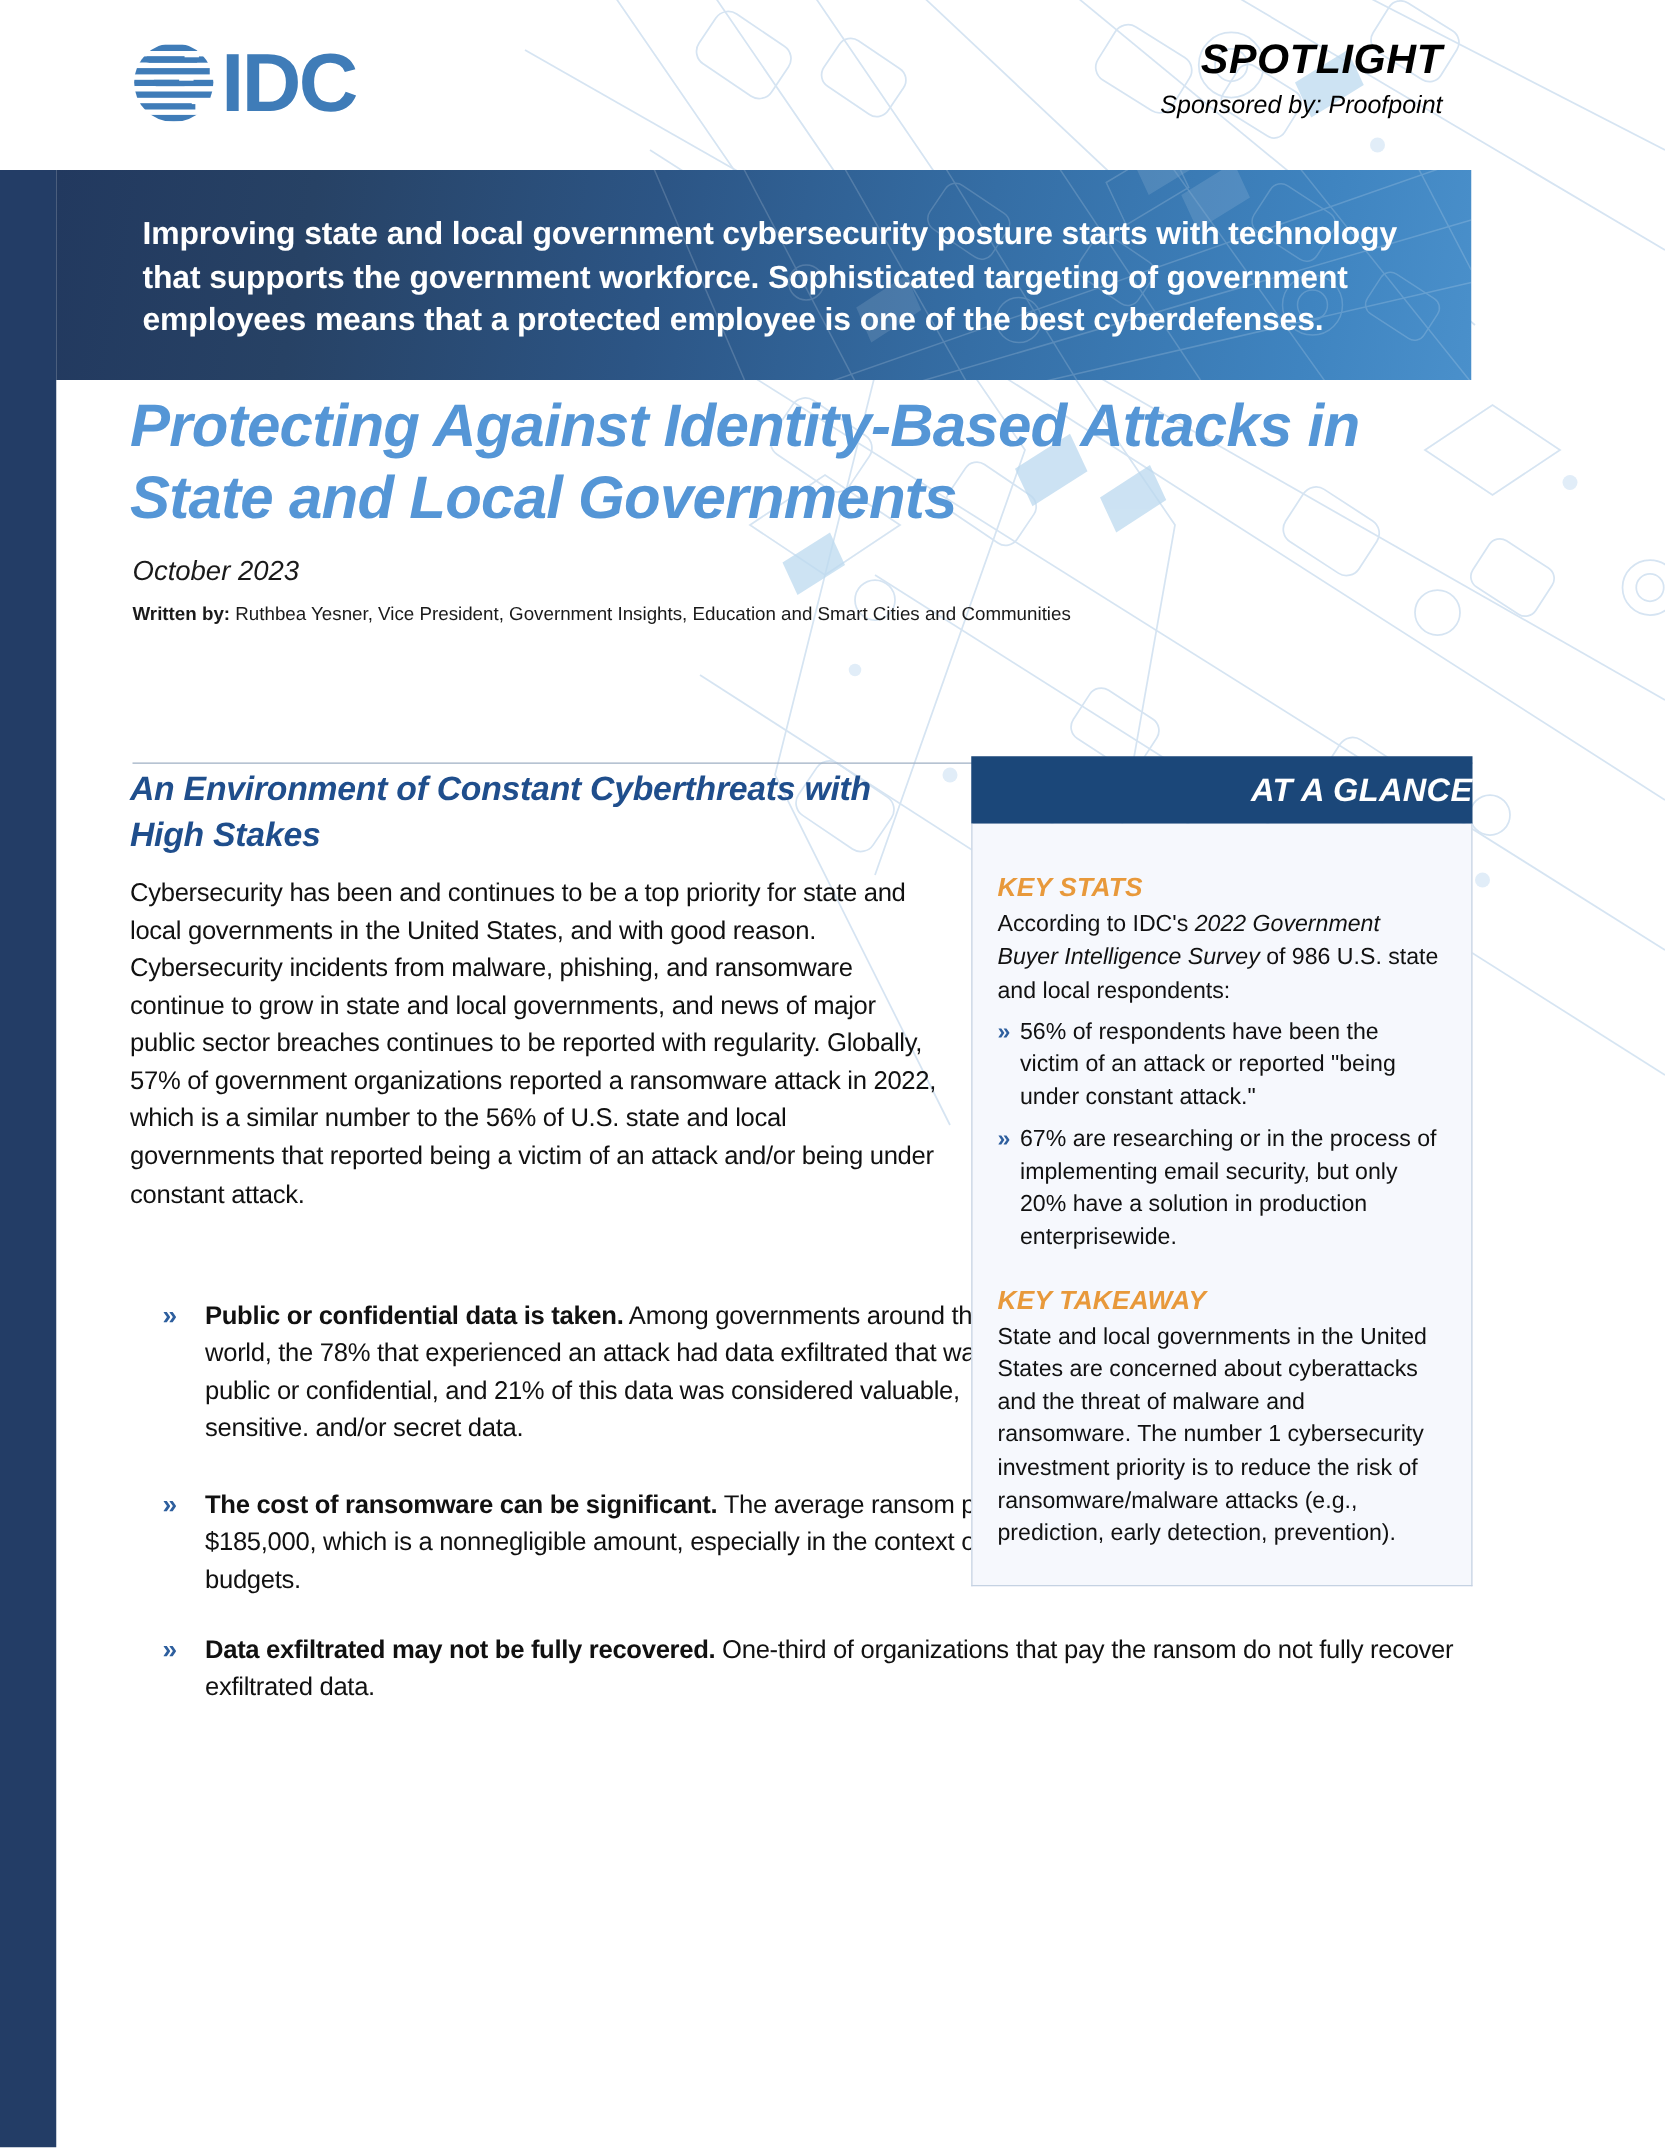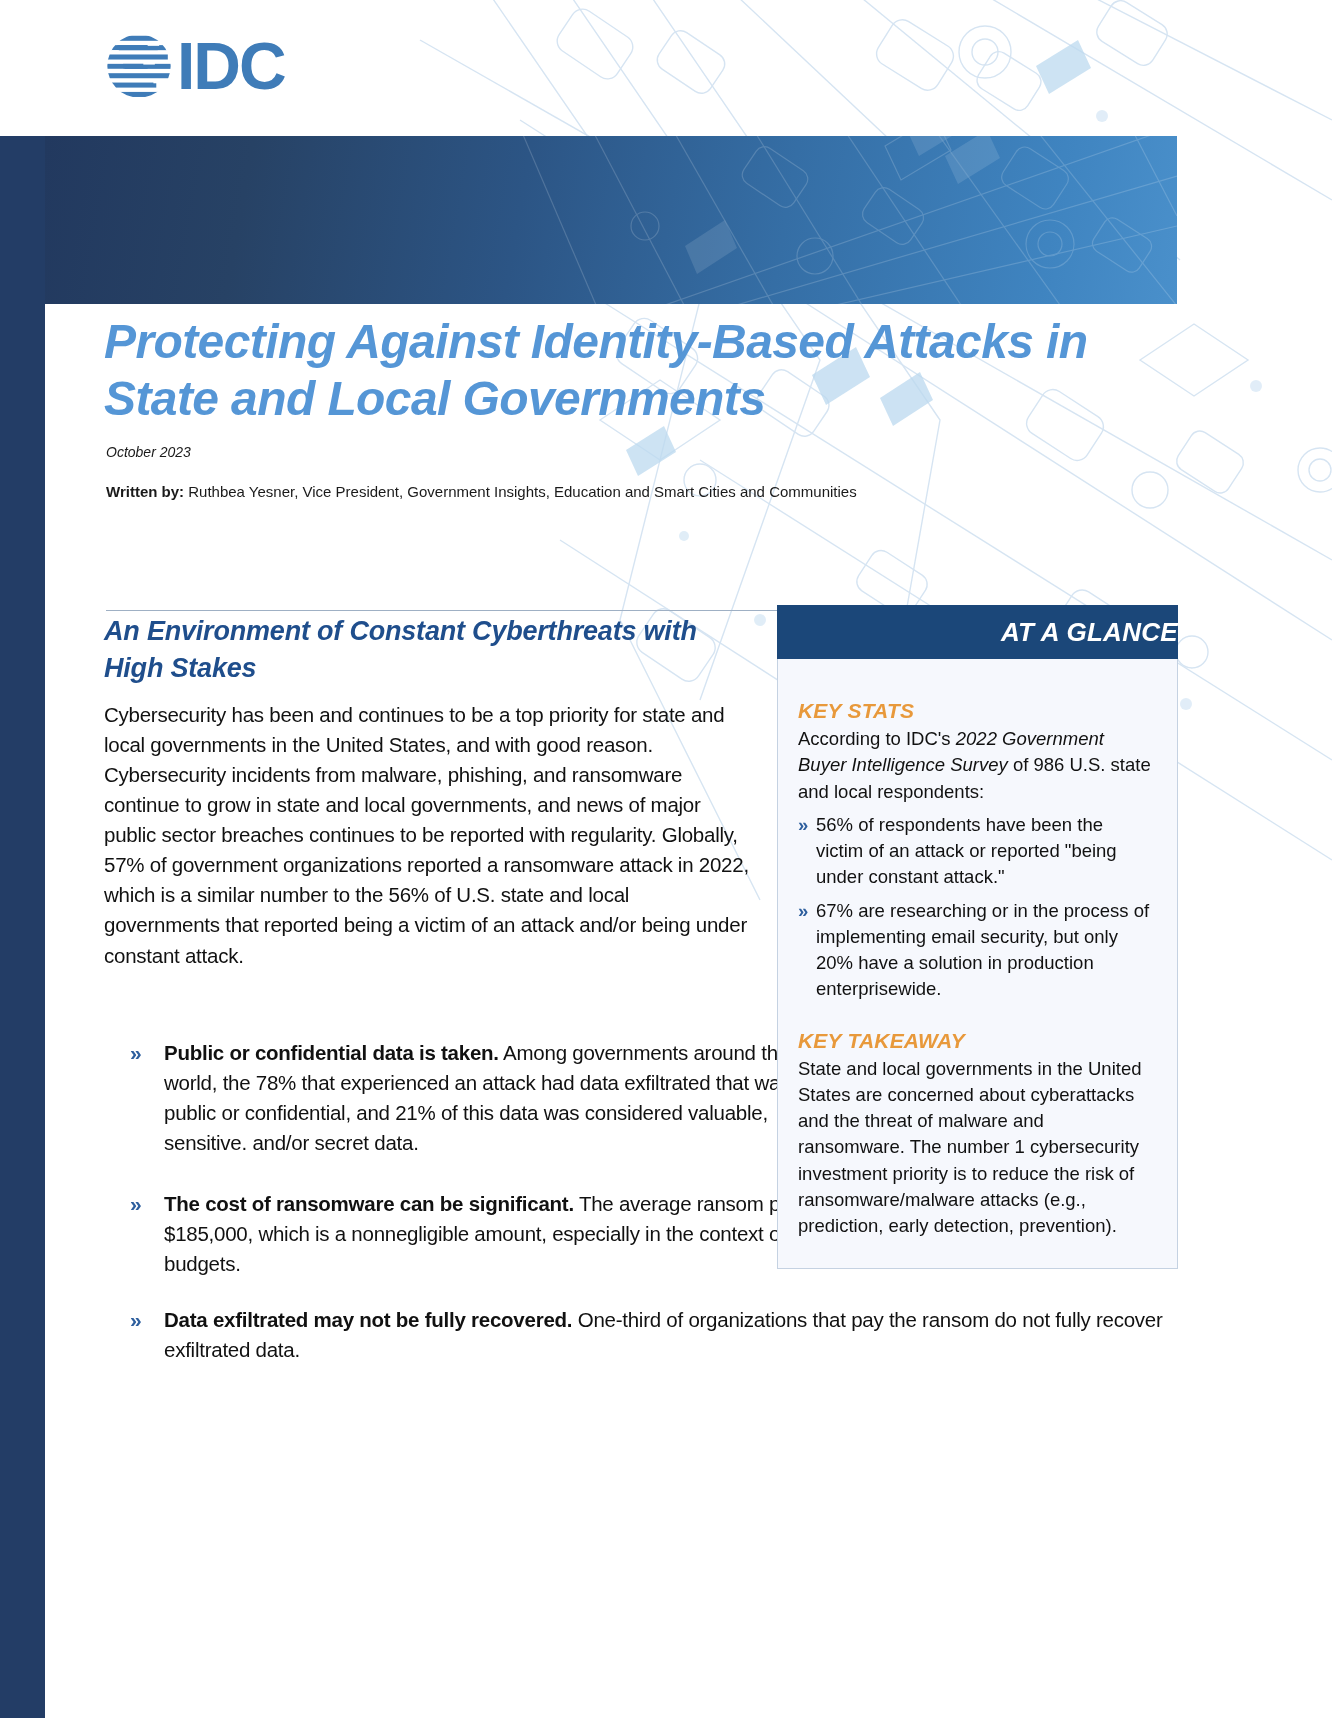--- a/index.html
+++ b/index.html
@@ -118,21 +118,21 @@
     font-size: 48px;
     font-weight: bold;
     font-style: italic;
     color: #5596d6;
     line-height: 1.18;
     letter-spacing: -0.6px;
   }
   .doc-date {
     position: absolute;
     left: 61px; top: 140px;
-    font-size: 14px;
+    font-size: 22px;
     font-style: italic;
     color: #1a1a1a;
   }
   .doc-author {
     position: absolute;
     left: 61px; top: 178px;
     width: 1060px;
     font-size: 15px;
     color: #1a1a1a;
     line-height: 1.35;
@@ -343,20 +343,24 @@
       <g clip-path="url(#globeclip)" fill="#ffffff">
         <rect x="62" y="19" width="16" height="3"></rect>
         <rect x="0" y="28" width="22" height="3.5"></rect>
         <rect x="56" y="45" width="16" height="3"></rect>
         <rect x="0" y="54" width="30" height="3.5"></rect>
         <rect x="70" y="71" width="20" height="3"></rect>
       </g>
     </svg>
     <span class="logo-word">IDC</span>
   </div>
+  <div class="header-right">
+    <div class="spotlight">SPOTLIGHT</div>
+    <div class="sponsored">Sponsored by: Proofpoint</div>
+  </div>
 </div>
 
 <div class="banner">
   <svg class="banner-net" viewBox="0 0 1132 168" preserveAspectRatio="none">
     <g stroke="#ffffff" stroke-width="1.2" fill="none" opacity="0.55">
       <path d="M470 -20 L560 190"></path>
       <path d="M540 -20 L650 190"></path>
       <path d="M620 -20 L740 190"></path>
       <path d="M700 -20 L830 190"></path>
       <path d="M790 -20 L930 190"></path>
@@ -375,20 +379,21 @@
       <circle cx="770" cy="120" r="18"></circle>
       <circle cx="600" cy="90" r="14"></circle>
       <path d="M840 10 l50 -30 l16 34 l-50 30 z"></path>
     </g>
     <g fill="#ffffff" opacity="0.38">
       <path d="M860 -10 l46 -28 l14 30 l-46 28 z"></path>
       <path d="M900 20 l42 -26 l13 28 l-42 26 z"></path>
       <path d="M640 110 l40 -26 l12 28 l-40 26 z"></path>
     </g>
   </svg>
+  <div class="banner-text">Improving state and local government cybersecurity posture starts with technology that supports the government workforce. Sophisticated targeting of government employees means that a protected employee is one of the best cyberdefenses.</div>
 </div>
 
 <div class="title-block">
   <div class="doc-title">Protecting Against Identity-Based Attacks in State and Local Governments</div>
   <div class="doc-date">October 2023</div>
   <div class="doc-author">
     <b>Written by:</b>
     <span>Ruthbea Yesner, Vice President, Government Insights, Education and Smart Cities and Communities</span>
   </div>
 </div>

